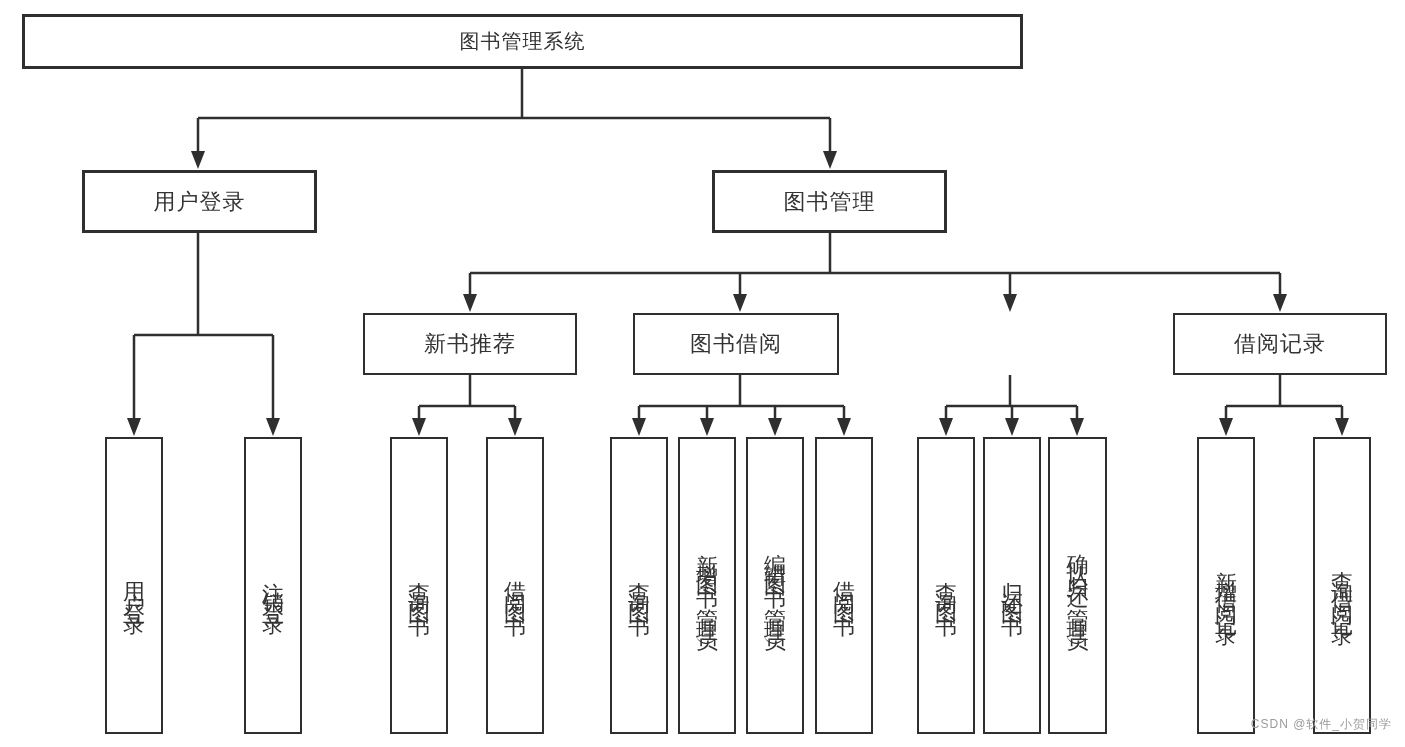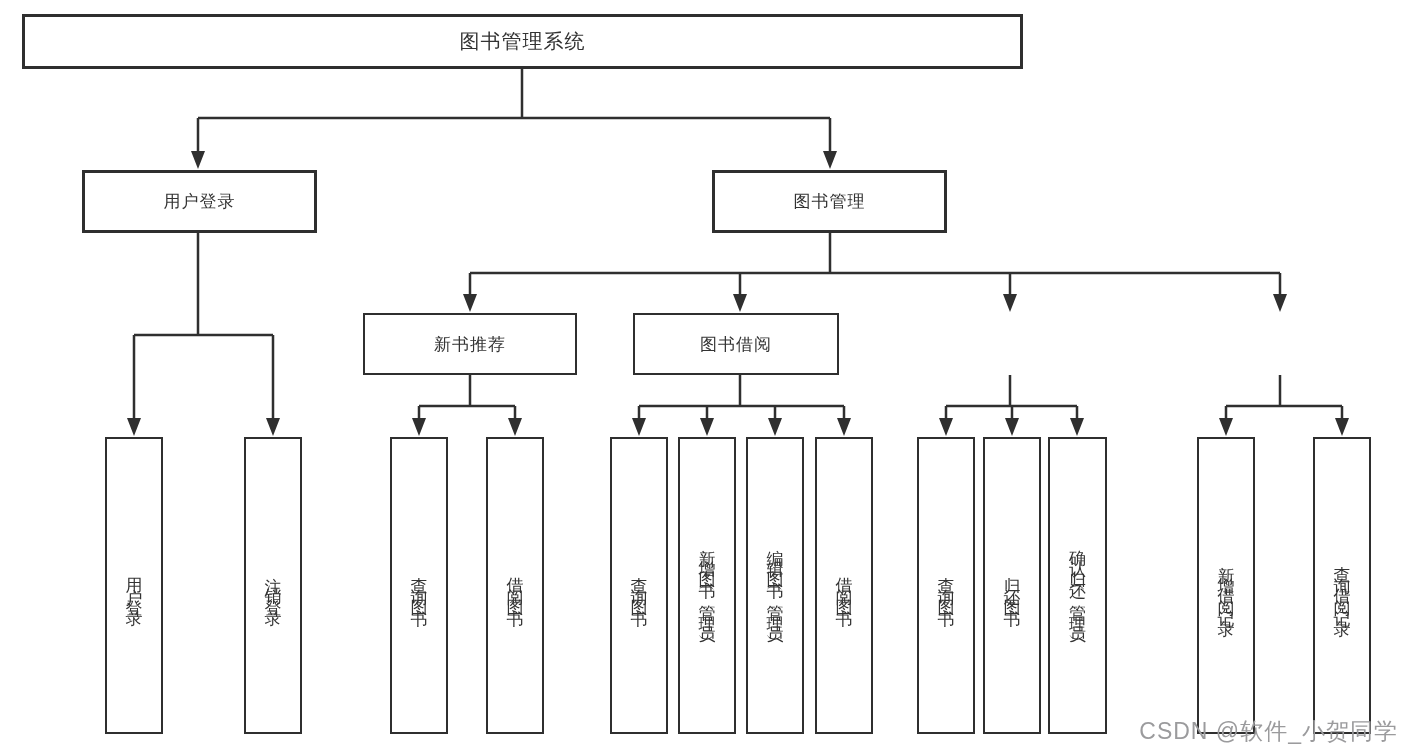--- a/index.html
+++ b/index.html
@@ -3,24 +3,24 @@
 <meta charset="utf-8">
 <style>
   html,body{margin:0;padding:0;background:var(--background,#fff);}
   body{width:1405px;height:747px;overflow:hidden;position:relative;
        font-family:"Liberation Sans","DejaVu Sans",sans-serif;}
   .canvas{position:absolute;left:0;top:0;width:1405px;height:747px;}
   .wires{position:absolute;left:0;top:0;z-index:1;}
   .box{position:absolute;background:#fff;border:3px solid var(--line,#2f2f2f);
        box-sizing:border-box;display:flex;align-items:center;justify-content:center;z-index:2;}
   .box.thin{border-width:2.5px;}
-  .lbl{font-size:17px;color:var(--text,#333);letter-spacing:1px;white-space:nowrap;}
+  .lbl{font-size:22px;color:var(--text,#333);letter-spacing:1px;white-space:nowrap;}
   .l1 .lbl{font-size:20px;}
   .v .lbl{writing-mode:vertical-rl;text-orientation:mixed;letter-spacing:11px;line-height:1;white-space:normal;}
-  .watermark{position:absolute;right:7px;top:716px;z-index:5;font-size:23px;
+  .watermark{position:absolute;right:13px;top:716px;z-index:5;font-size:12px;
              color:var(--watermark,#9b9b9d);letter-spacing:1px;white-space:nowrap;}
 </style>
 </head>
 <body>
 
 <div class="canvas">
 
   <svg class="wires" width="1405" height="747" viewBox="0 0 1405 747">
     <path d="M522 69 V118 M198 118 H830 M198 118 V153 M830 118 V153
              M198 233 V335 M134 335 H273 M134 335 V420 M273 335 V420
@@ -50,20 +50,23 @@
   </div>
   <div class="box thin" style="left:363px;top:313px;width:214px;height:62px">
     <span class="lbl">新书推荐</span>
   </div>
 
   <div class="box" style="left:712px;top:170px;width:235px;height:63px">
     <span class="lbl">图书管理</span>
   </div>
   <div class="box thin" style="left:633px;top:313px;width:206px;height:62px">
     <span class="lbl">图书借阅</span>
+  </div>
+  <div class="box thin" style="left:1173px;top:313px;width:214px;height:62px">
+    <span class="lbl">借阅记录</span>
   </div>
 
   <div class="box thin v" style="left:105px;top:437px;width:58px;height:297px">
     <span class="lbl">用户登录</span>
   </div>
   <div class="box thin v" style="left:244px;top:437px;width:58px;height:297px">
     <span class="lbl">注销登录</span>
   </div>
 
   <div class="box thin v" style="left:390px;top:437px;width:58px;height:297px">

